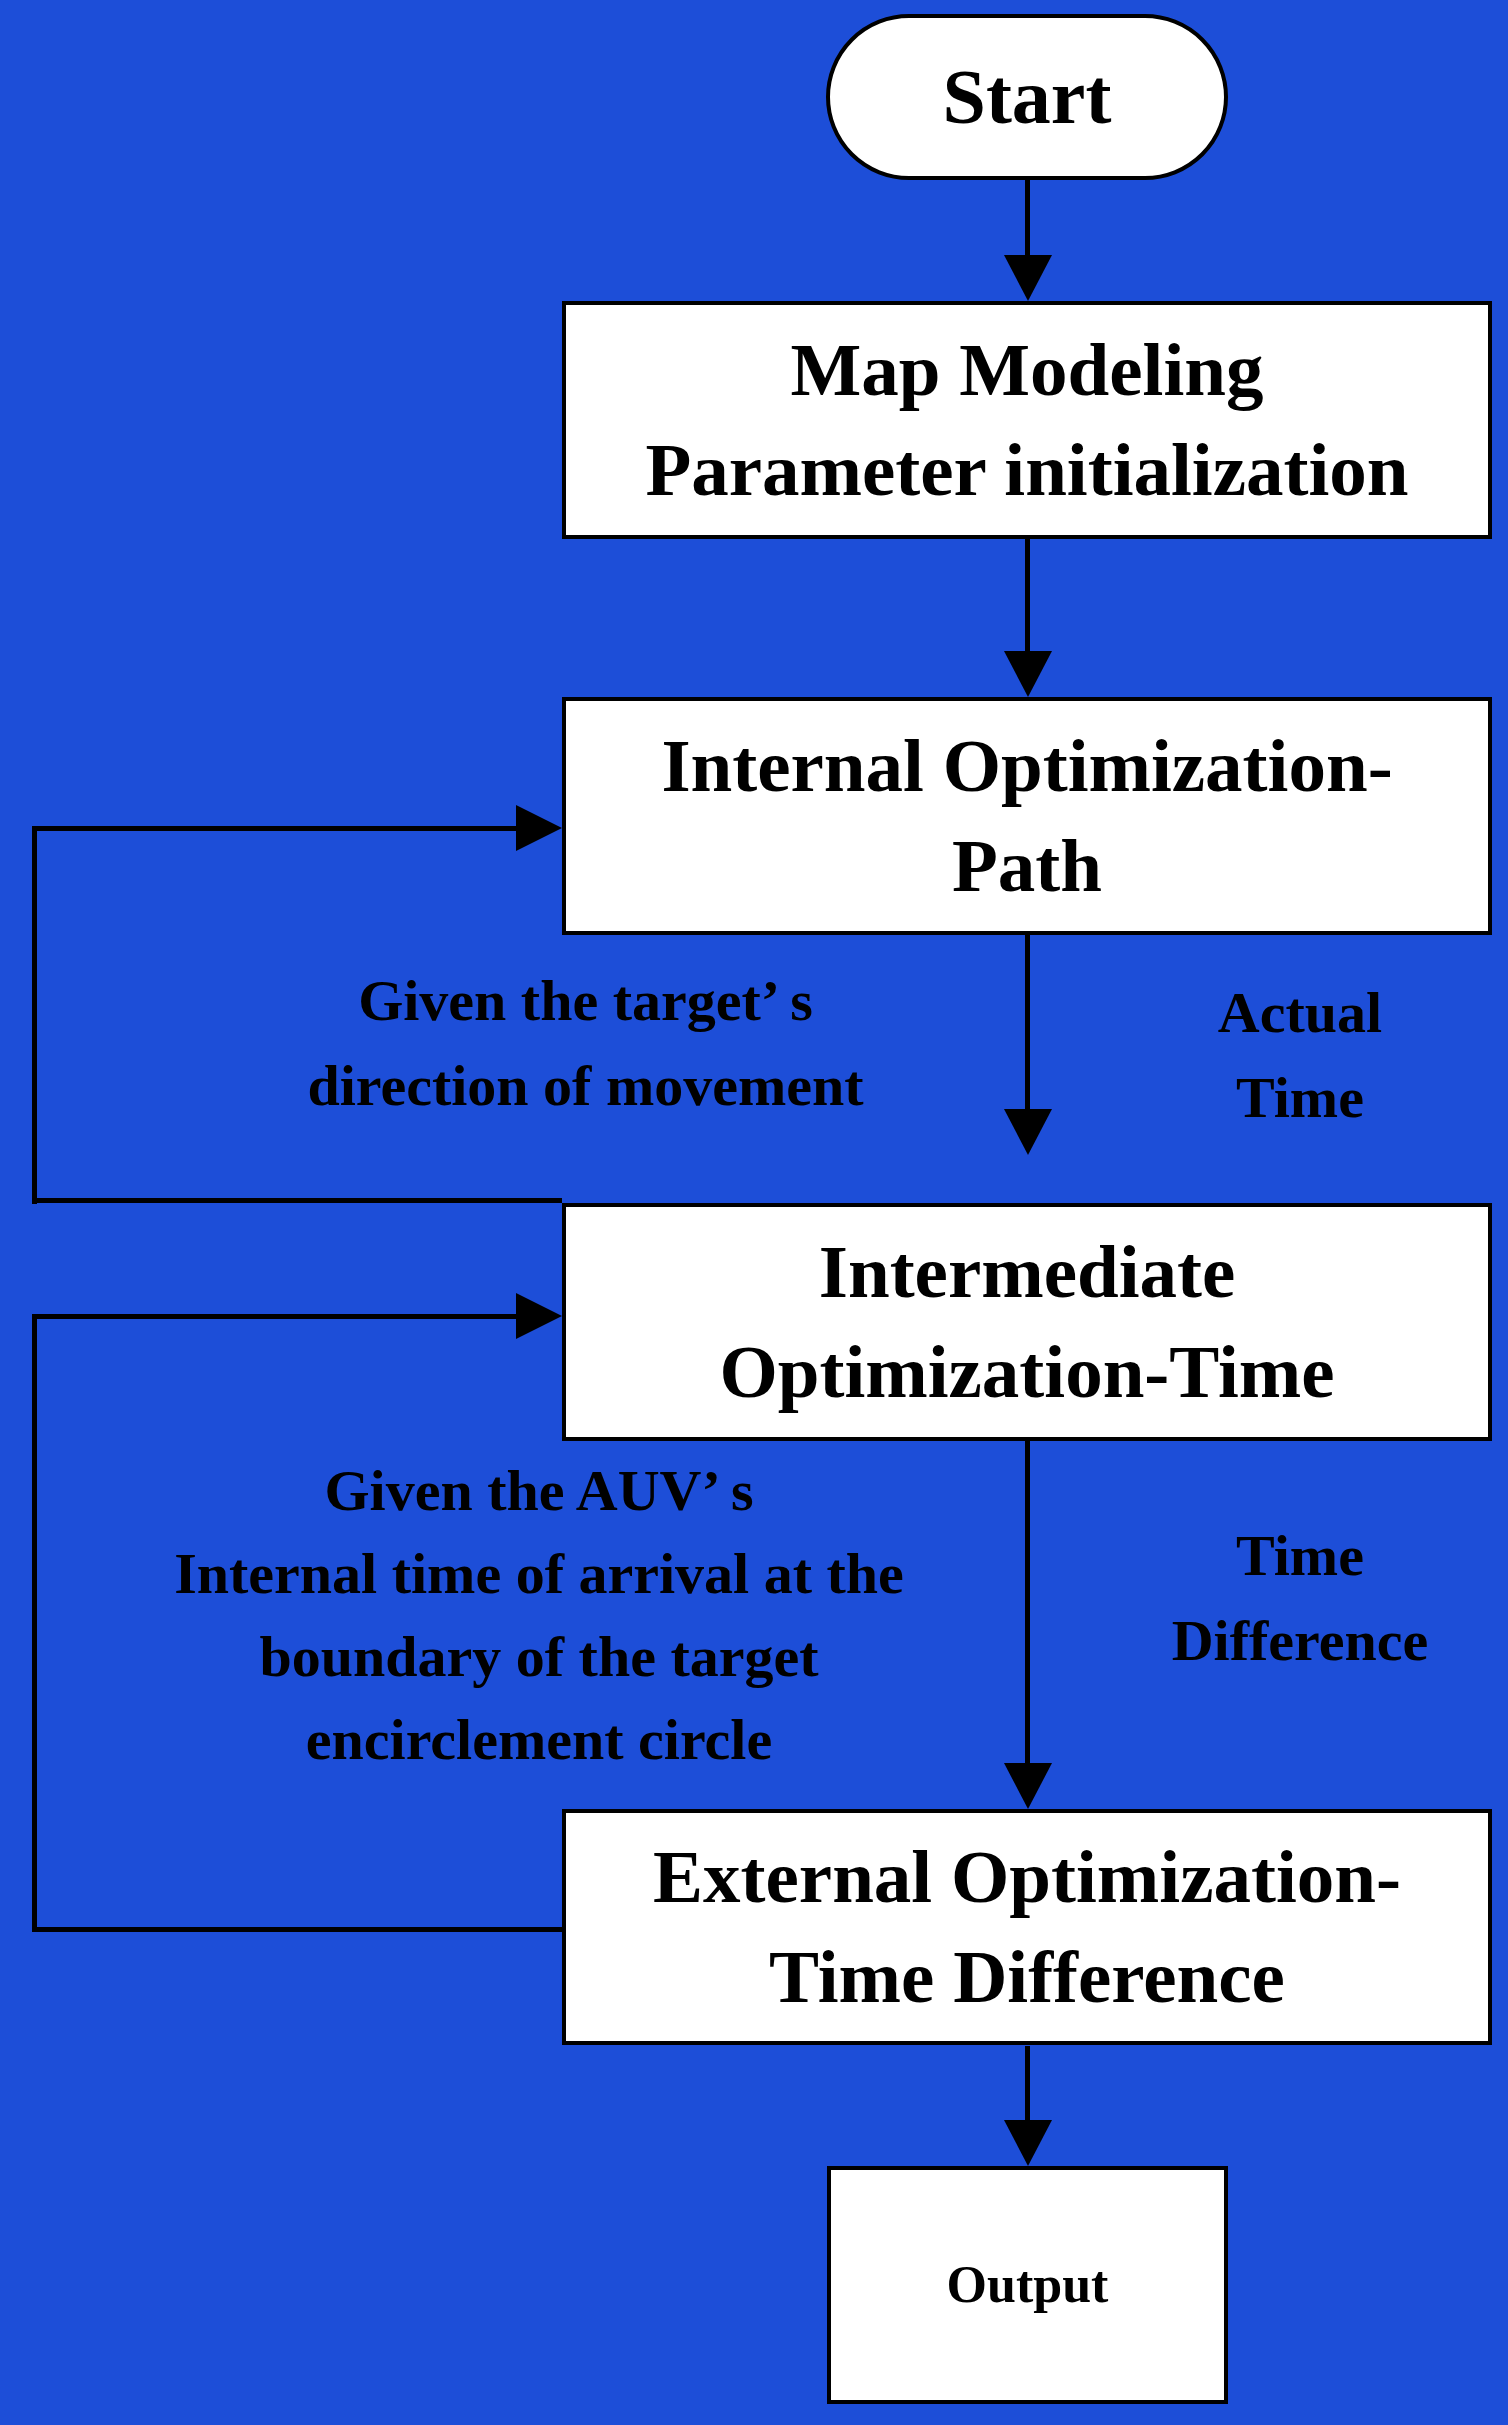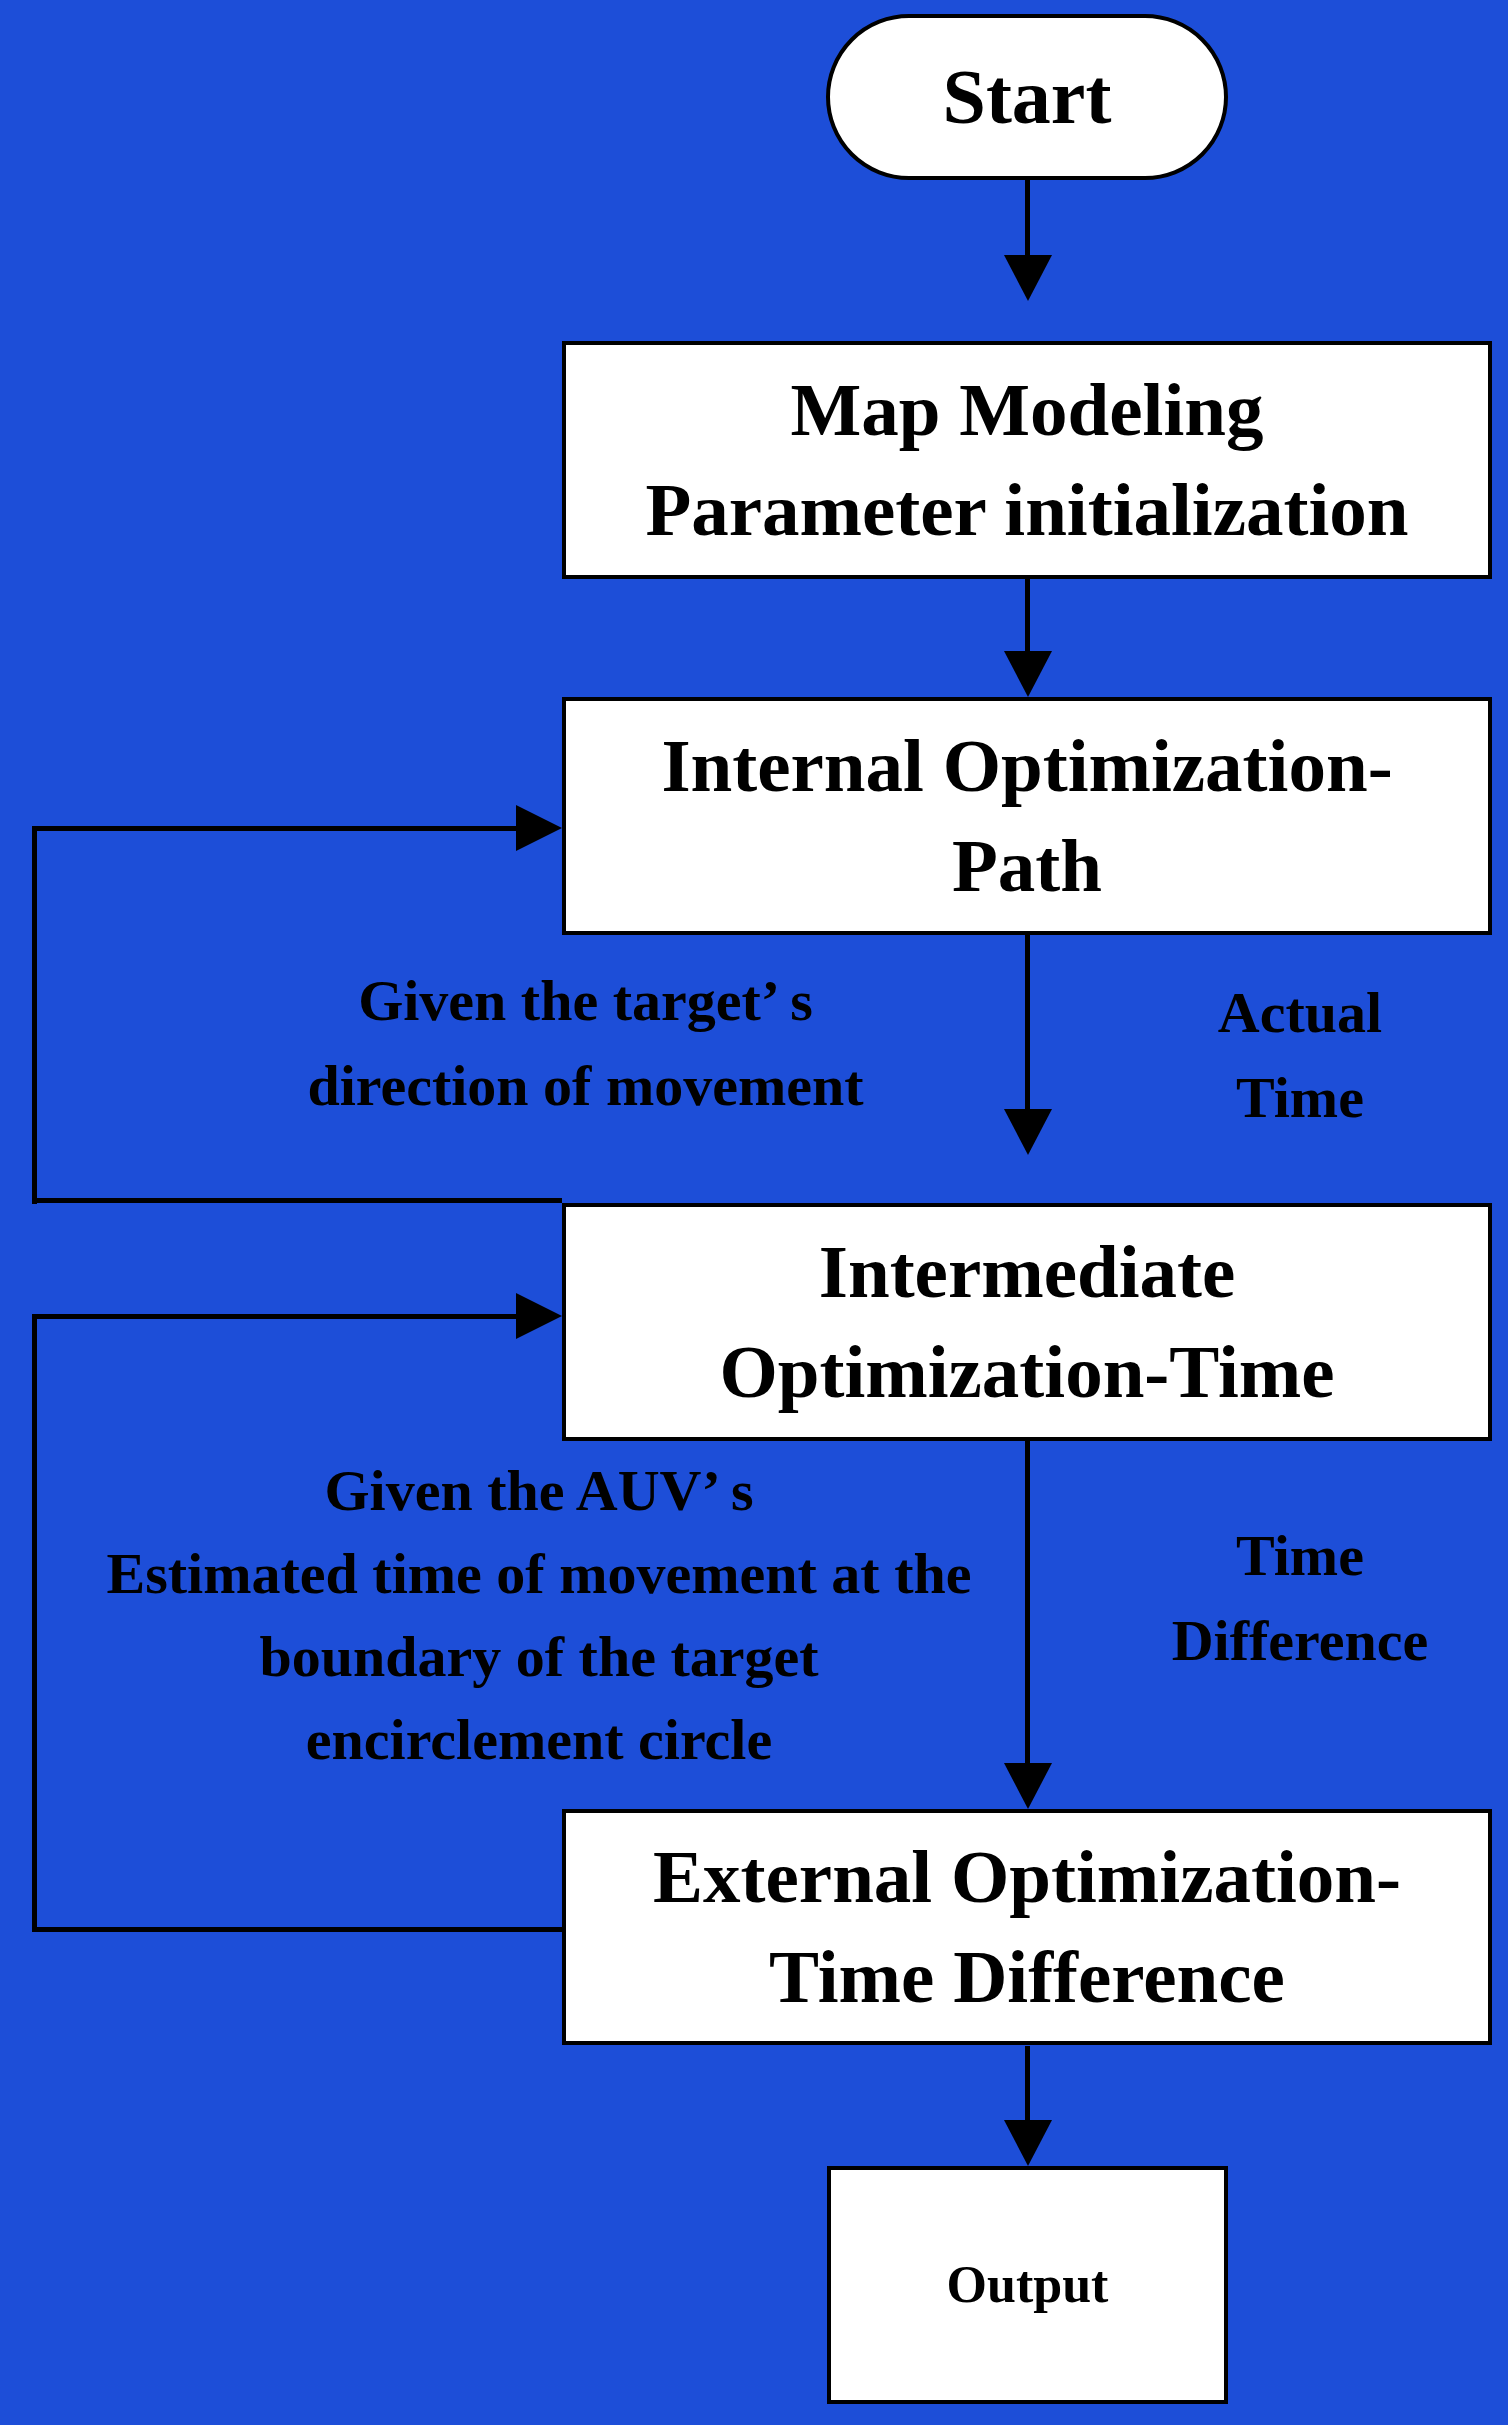--- a/index.html
+++ b/index.html
@@ -65,21 +65,21 @@
 
   <div class="vline" style="left:1025px;top:935px;width:5.1px;height:178px;"></div>
   <div class="arrow-down" style="left:1004px;top:1109px;"></div>
 
   <div class="vline" style="left:1025px;top:1393px;width:5.1px;height:374px;"></div>
   <div class="arrow-down" style="left:1004px;top:1763px;"></div>
 
   <div class="vline" style="left:1025px;top:2046px;width:5.1px;height:77px;"></div>
   <div class="arrow-down" style="left:1004px;top:2120px;"></div>
 
-  <div class="node" style="left:562px;top:301px;width:930px;height:238px;margin-top:40px;">
+  <div class="node" style="left:562px;top:301px;width:930px;height:238px;">
     <span>Map Modeling</span>
     <span>Parameter initialization</span>
   </div>
 
   <div class="node" style="left:562px;top:697px;width:930px;height:238px;">
     <span>Internal Optimization-</span>
     <span>Path</span>
   </div>
 
   <div class="node" style="left:562px;top:1203px;width:930px;height:238px;">
@@ -111,21 +111,21 @@
     <div>direction of movement</div>
   </div>
 
   <div class="annotation" style="left:1130px;top:970px;width:340px;">
     <div>Actual</div>
     <div>Time</div>
   </div>
 
   <div class="annotation tight" style="left:72px;top:1449px;width:934px;">
     <div>Given the AUV’ s</div>
-    <div>Estimated time of movement at the</div>
+    <div>Internal time of arrival at the</div>
     <div>boundary of the target</div>
     <div>encirclement circle</div>
   </div>
 
   <div class="annotation" style="left:1130px;top:1513px;width:340px;">
     <div>Time</div>
     <div>Difference</div>
   </div>
 
 </div>

